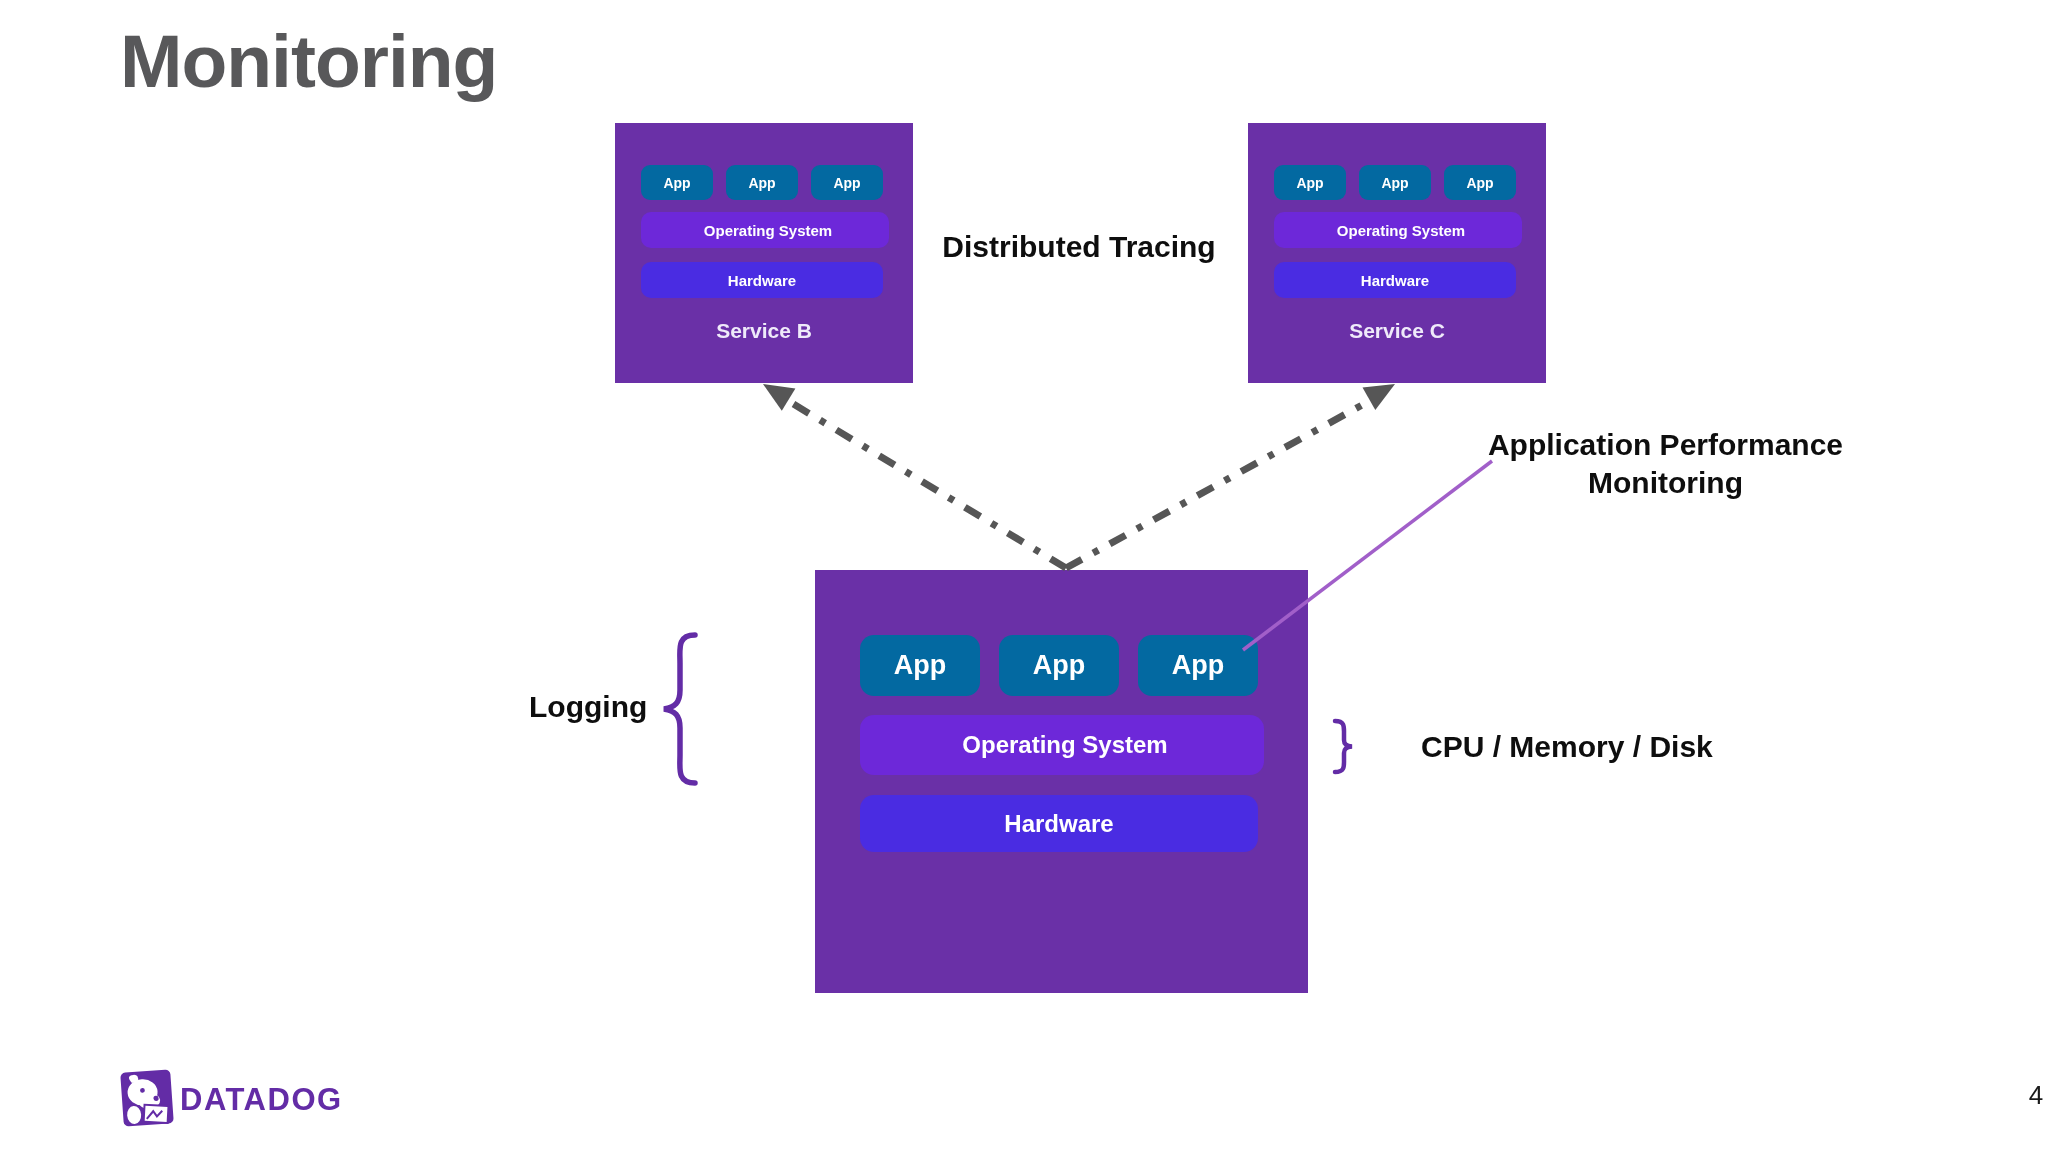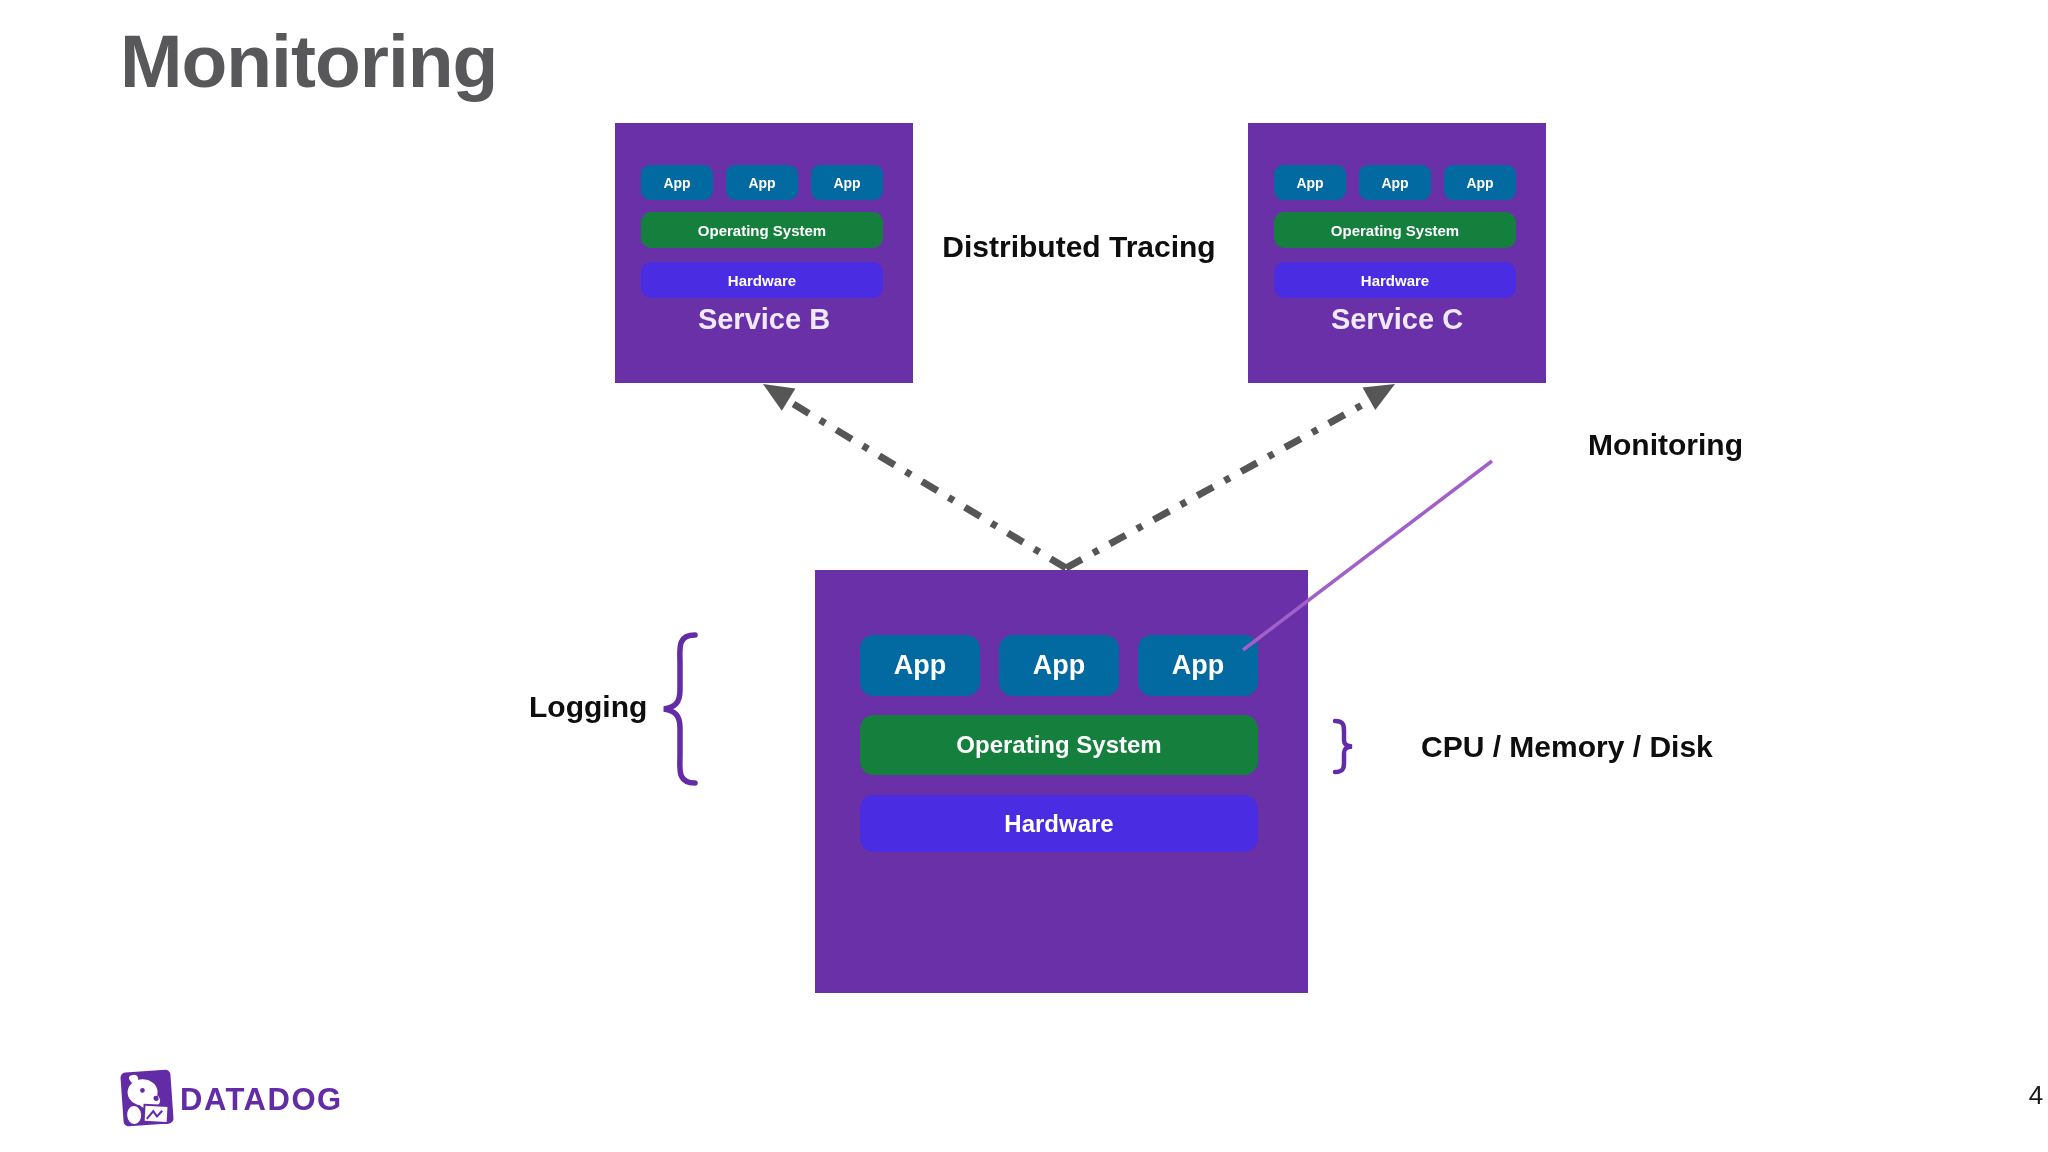--- a/index.html
+++ b/index.html
@@ -12,36 +12,36 @@
     position:absolute;left:77px;top:20px;font-size:75px;font-weight:700;
     color:#58585A;line-height:1.1;letter-spacing:-1px;
   }
   
   .stack{position:absolute;background:#6A30A7;}
   .chip,.bar{
     position:absolute;display:flex;align-items:center;justify-content:center;
     color:#ffffff;font-weight:700;
   }
   .chip{background:#0369a1;}
-  .bar-os{background:#15803d;}
+  .bar-os{background:#6d28d9;padding-left:6px;}
   .bar-hw{background:#4A2CE2;}
   .stack-name{
     position:absolute;left:0;width:100%;text-align:center;
     color:#EFEAFA;font-weight:700;
   }
   
   .stack-sm{width:298px;height:260px;}
   .stack-sm .chip{width:72px;height:35px;border-radius:9px;font-size:14px;top:42px;}
   .stack-sm .chip.c0{left:26px;}
   .stack-sm .chip.c1{left:111px;}
   .stack-sm .chip.c2{left:196px;}
   .stack-sm .bar{left:26px;width:242px;height:36px;border-radius:10px;font-size:15px;}
   .stack-sm .bar-os{top:89px;}
   .stack-sm .bar-hw{top:139px;}
-  .stack-sm .stack-name{top:180px;font-size:29px;}
+  .stack-sm .stack-name{top:196px;font-size:21px;}
   
   .stack-lg{width:493px;height:423px;}
   .stack-lg .chip{width:120px;height:61px;border-radius:14px;font-size:27px;top:65px;}
   .stack-lg .chip.c0{left:45px;}
   .stack-lg .chip.c1{left:184px;}
   .stack-lg .chip.c2{left:323px;}
   .stack-lg .bar{left:45px;width:398px;border-radius:14px;font-size:24px;}
   .stack-lg .bar-os{top:145px;height:60px;}
   .stack-lg .bar-hw{top:225px;height:57px;}
   .stack-lg .stack-name{top:310px;font-size:31px;}
@@ -87,20 +87,21 @@
     <div class="chip c0">App</div>
     <div class="chip c1">App</div>
     <div class="chip c2">App</div>
     <div class="bar bar-os">Operating System</div>
     <div class="bar bar-hw">Hardware</div>
   </div>
 
   <div class="black-label center" style="left:830px;top:228px;width:412px;">Distributed Tracing</div>
 
   <div class="black-label center" style="left:1425px;top:426px;width:395px;">
+    <div>Application Performance</div>
     <div>Monitoring</div>
   </div>
 
   <div class="black-label" style="left:486px;top:688px;">Logging</div>
 
   <div class="black-label" style="left:1378px;top:728px;">CPU / Memory / Disk</div>
 
   <svg class="overlay" width="2048" height="1152" viewBox="0 0 2048 1152">
 
     <g stroke="#565656" stroke-width="7" fill="none" stroke-dasharray="18 13 6 13">

